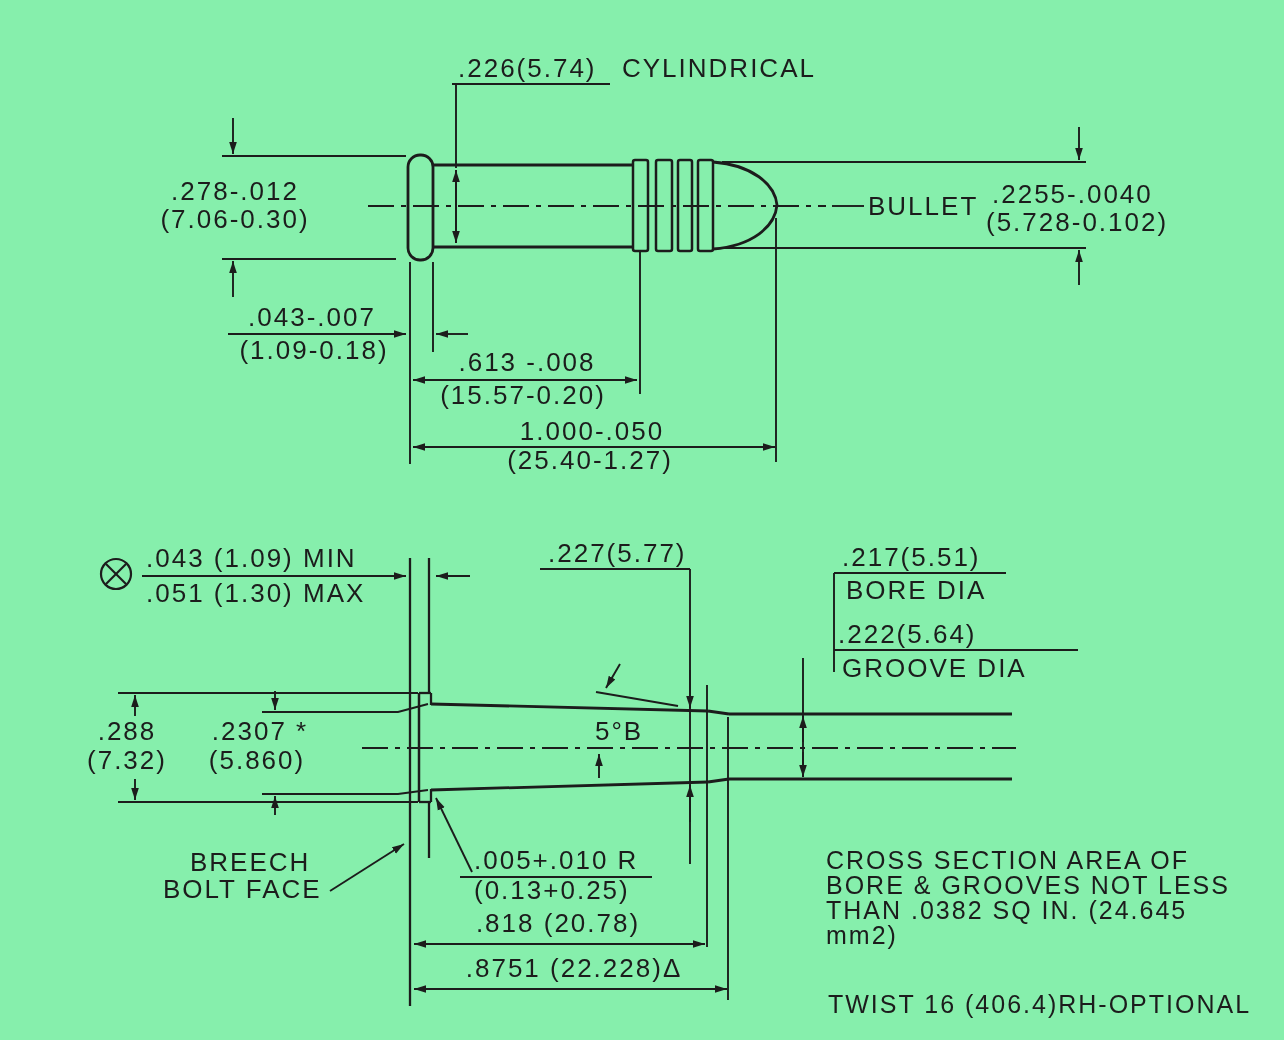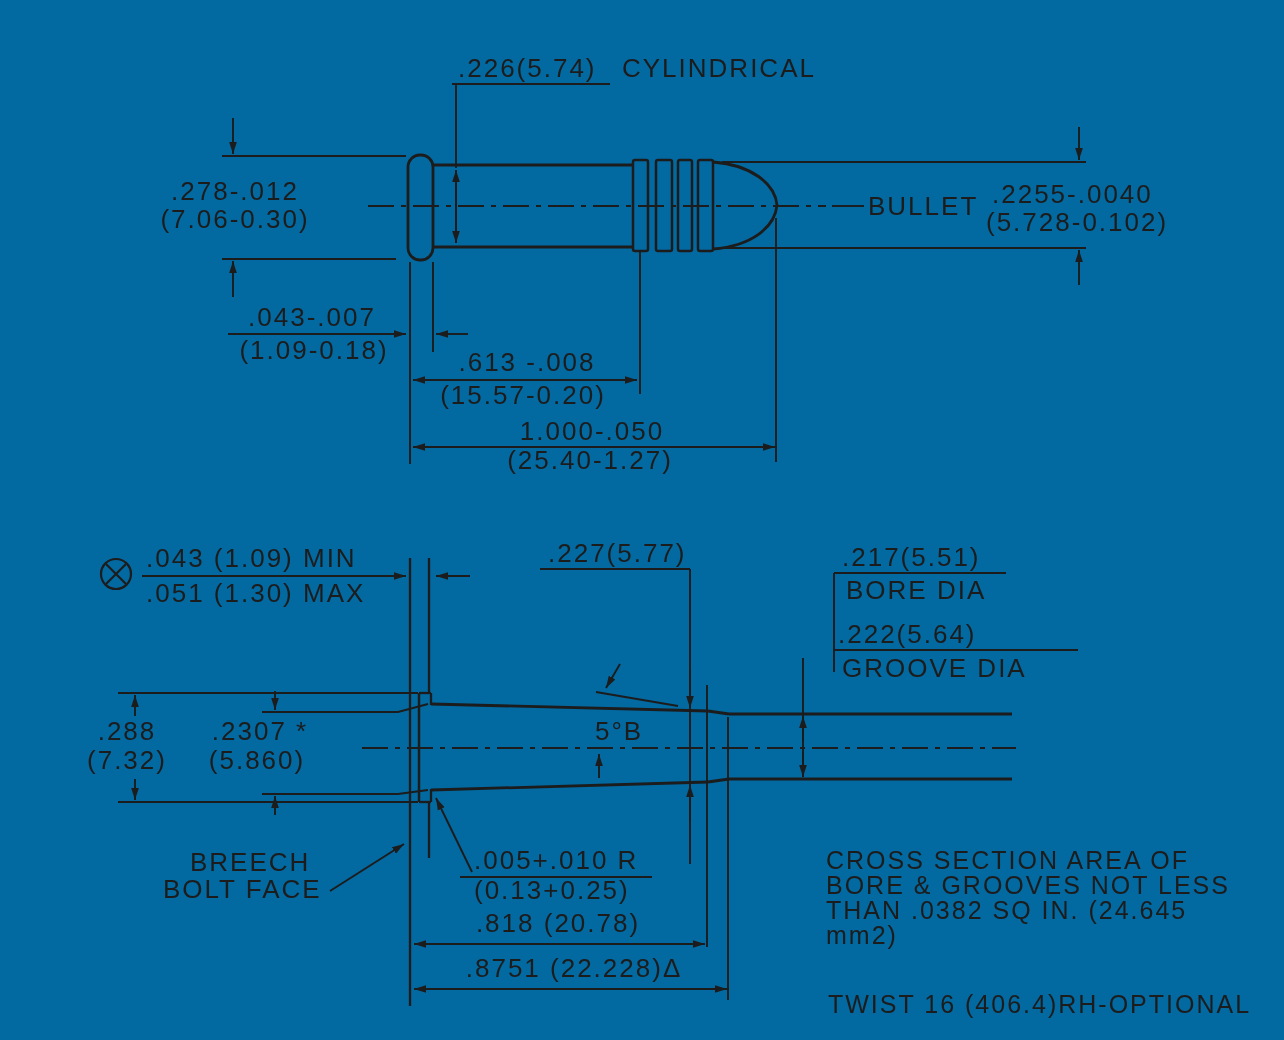--- a/index.html
+++ b/index.html
@@ -1,17 +1,17 @@
 <!DOCTYPE html>
 <html><head>
 <meta charset="utf-8">
 <style>
   html,body{margin:0;padding:0;background:#e8e8e8;}
   .sheet{
-    width:1284px;height:1040px;background:#0369a1;position:relative;overflow:hidden;
+    width:1284px;height:1040px;background:#86efac;position:relative;overflow:hidden;
     font-family:"Liberation Sans", sans-serif;
   }
   svg{display:block}
   .ink{stroke:#1c1c1c;fill:none;}
   .outline{stroke-width:2.8;}
   .thin{stroke-width:1.9;}
   .med{stroke-width:2.3;}
   .cl{stroke-width:2;stroke-dasharray:26 7 5 7;}
   text{fill:#1c1c1c;}
   .dim{font-size:26px;letter-spacing:2px;}

